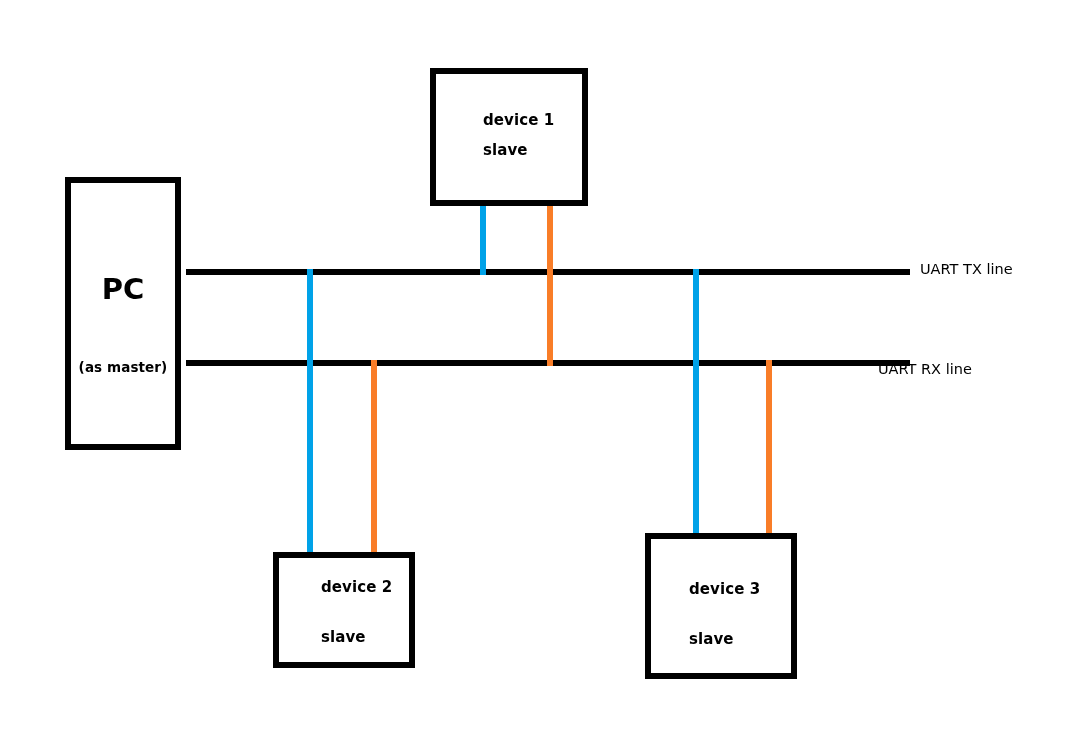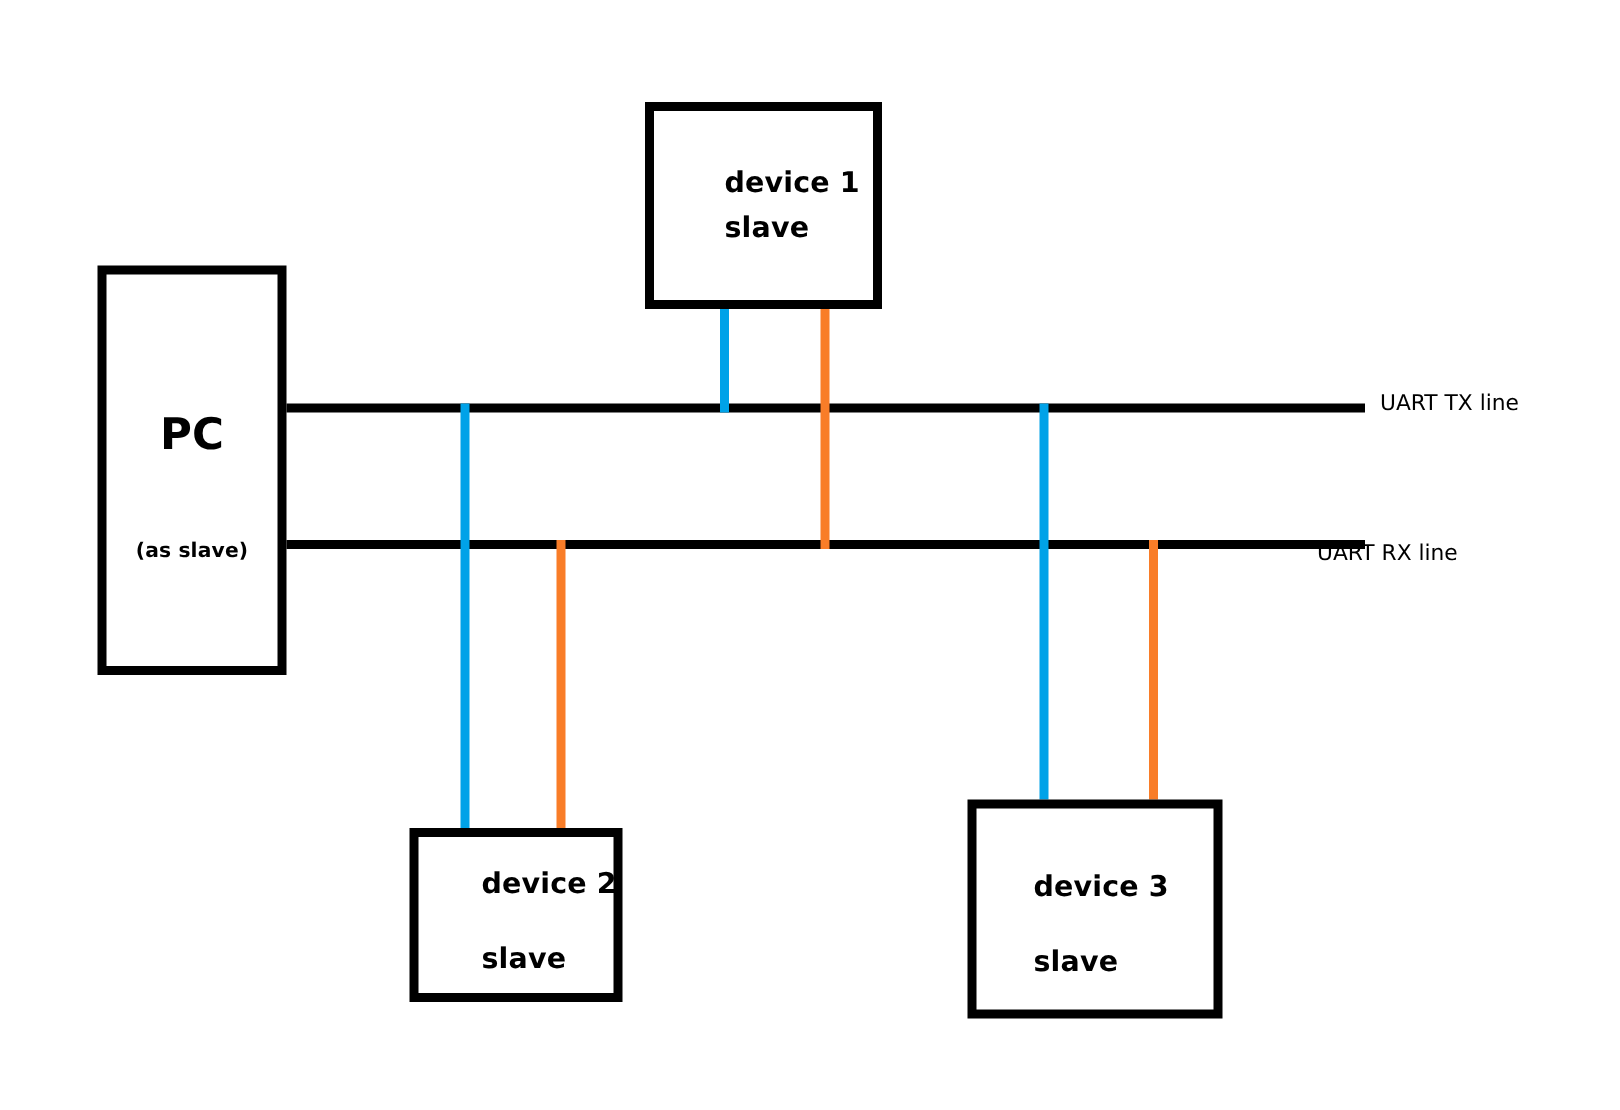--- a/index.html
+++ b/index.html
@@ -29,41 +29,41 @@
   }
   .node-label {
     position: absolute;
     font-weight: bold;
     color: #000000;
     white-space: nowrap;
     letter-spacing: 0.1px;
   }
 
   
-  #pc-box { left: 65px; top: 177px; width: 126px; height: 273px; }
+  #pc-box { left: 65px; top: 177px; width: 116px; height: 273px; }
   #pc-title {
     left: 0; right: 0; top: 92px;
     text-align: center;
     font-size: 29px;
     line-height: 1;
   }
   #pc-subtitle {
     left: 0; right: 0; top: 178px;
     text-align: center;
     font-size: 13.5px;
     line-height: 1;
   }
 
   
   #dev1-box { left: 430px; top: 68px;  width: 158px; height: 138px; }
   #dev2-box { left: 273px; top: 552px; width: 142px; height: 116px; padding-left: 12px; }
-  #dev3-box { left: 645px; top: 533px; width: 170px; height: 146px; }
+  #dev3-box { left: 645px; top: 533px; width: 152px; height: 146px; }
 
   .dev-name, .dev-role {
-    font-size: 19px;
+    font-size: 15px;
     line-height: 1;
   }
   #dev1-name { left: 47px; top: 39px; }
   #dev1-role { left: 47px; top: 69px; }
   #dev2-name { left: 42px; top: 22px; }
   #dev2-role { left: 42px; top: 72px; }
   #dev3-name { left: 38px; top: 43px; }
   #dev3-role { left: 38px; top: 93px; }
 
   
@@ -123,21 +123,21 @@
   <div class="wire wire-rx" id="dev1-rx-wire"></div>
 
   <div class="wire wire-tx" id="dev2-tx-wire"></div>
   <div class="wire wire-rx" id="dev2-rx-wire"></div>
 
   <div class="wire wire-tx" id="dev3-tx-wire"></div>
   <div class="wire wire-rx" id="dev3-rx-wire"></div>
 
   <div class="node-box" id="pc-box">
     <div class="node-label" id="pc-title">PC</div>
-    <div class="node-label" id="pc-subtitle">(as slave)</div>
+    <div class="node-label" id="pc-subtitle">(as master)</div>
   </div>
 
   <div class="node-box" id="dev1-box">
     <div class="node-label dev-name" id="dev1-name">device 1</div>
     <div class="node-label dev-role" id="dev1-role">slave</div>
   </div>
 
   <div class="node-box" id="dev2-box">
     <div class="node-label dev-name" id="dev2-name">device 2</div>
     <div class="node-label dev-role" id="dev2-role">slave</div>

